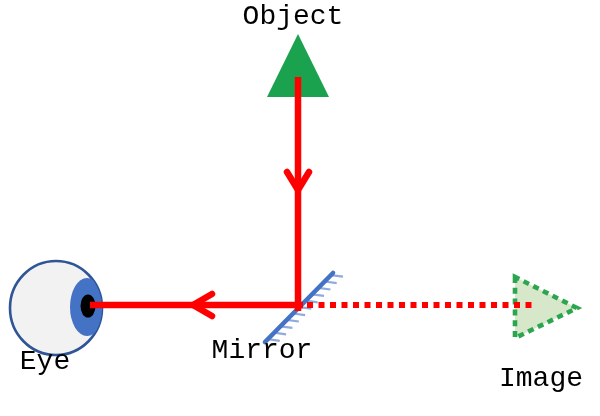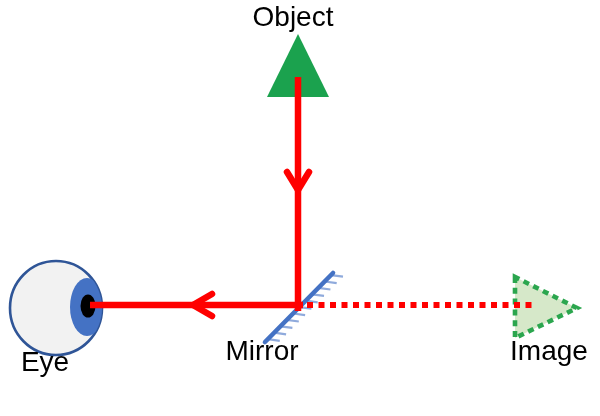--- a/index.html
+++ b/index.html
@@ -6,20 +6,21 @@
   body {
     width: 600px; height: 416px;
     background: #ffffff;
     overflow: hidden;
     font-family: "Liberation Sans", sans-serif;
   }
   .stage {
     position: relative;
     width: 488px; height: 416px;
     background: #ffffff;
+    font-family: Liberation Mono, monospace;
   }
   .stage svg { position: absolute; left: 0; top: 0; }
   .lbl {
     position: absolute;
     transform: translateX(-50%);
     font-size: 28px;
     line-height: 1.1;
     color: #000000;
     white-space: nowrap;
   }
@@ -70,15 +71,15 @@
 
     <line x1="307" y1="305" x2="531.5" y2="305" stroke-width="6" stroke-dasharray="6 5.5" stroke="#FF0000"></line>
   </svg>
 
   <div class="lbl" style="left:293px; top:2px;">Object</div>
 
   <div class="lbl" style="left:262px; top:336px;">Mirror</div>
 
   <div class="lbl" style="left:45px; top:347px;">Eye</div>
 
-  <div class="lbl" style="left:541px; top:336px;margin-left:8px;">Image</div>
+  <div class="lbl" style="left:541px; top:364px;">Image</div>
 
 </div>
 
 </body></html>

